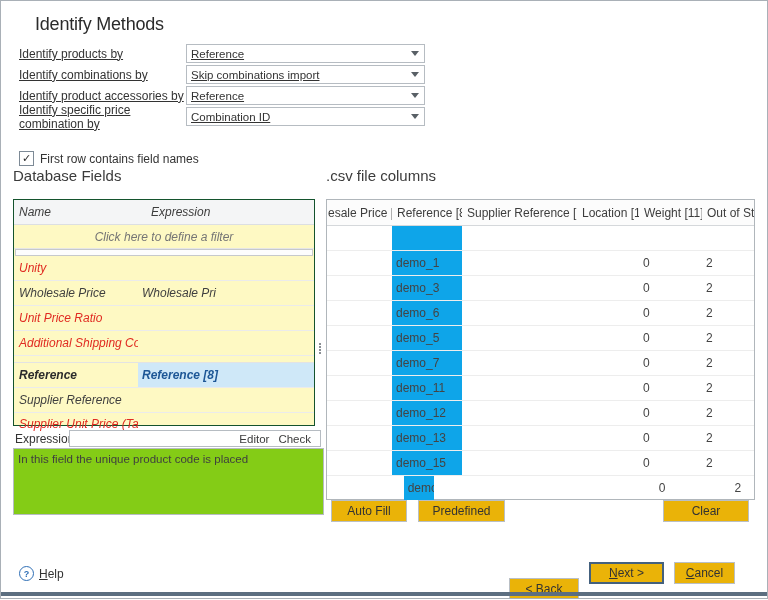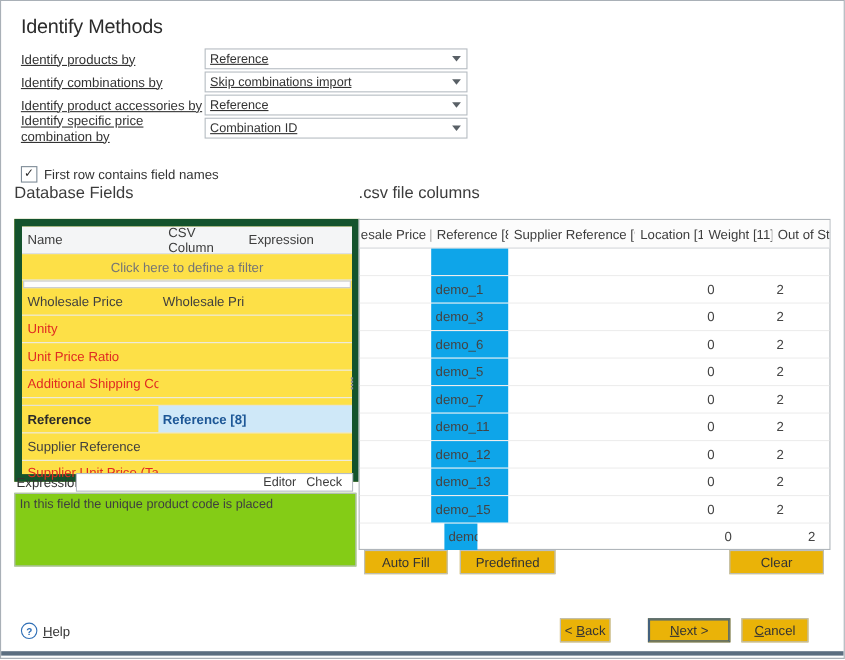--- a/index.html
+++ b/index.html
@@ -1,20 +1,20 @@
 <!DOCTYPE html>
 <html><head>
 <meta charset="utf-8">
 <style>
   html,body{margin:0;padding:0;background:#fff;}
   .window{position:relative;width:766px;height:597px;border:1px solid #a9b0b7;border-right-width:2px;
           background:#fff;font-family:"Liberation Sans","DejaVu Sans",sans-serif;color:#333;overflow:hidden;}
   .bottom-bar{position:absolute;left:0;right:0;bottom:2px;height:4px;background:#5c6e80;}
 
-  .page-title{position:absolute;left:18px;top:13px;font-size:18px;color:#2b2b2b;letter-spacing:-0.2px;}
+  .page-title{position:absolute;left:34px;top:13px;font-size:18px;color:#2b2b2b;letter-spacing:-0.2px;}
 
   
   .id-form{position:absolute;left:18px;top:44px;}
   .id-row{display:flex;align-items:center;height:17px;margin-bottom:4px;text-decoration:underline;}
   .id-label{width:167px;font-size:12px;color:#333;}
   .combo{position:relative;width:237px;height:17px;border:1px solid #b6bcc2;background:#fff;
          display:flex;align-items:center;}
   .combo-val{font-size:11.5px;color:#333;padding-left:4px;white-space:nowrap;}
   .combo-arrow{position:absolute;right:5px;top:6px;width:0;height:0;
          border-left:4px solid transparent;border-right:4px solid transparent;border-top:5px solid #596066;}
@@ -23,21 +23,21 @@
   .cb-row{position:absolute;left:18px;top:150px;display:flex;align-items:center;}
   .cb-box{width:13px;height:13px;border:1px solid #7d8a96;background:#fff;display:flex;
           align-items:center;justify-content:center;font-size:11px;font-weight:bold;color:#2b2b2b;line-height:11px;}
   .cb-label{margin-left:6px;font-size:12px;color:#333;}
 
   .section-heading{position:absolute;font-size:15px;color:#3b3b3b;}
   .h-db{left:12px;top:166px;}
   .h-csv{left:325px;top:166px;}
 
   
-  .left-grid{position:absolute;left:12px;top:198px;width:300px;height:225px;border:7px solid #14532d;background:#fde047;font-size:12px;}
+  .left-grid{position:absolute;left:12px;top:198px;width:300px;height:225px;border:1px solid #14532d;background:#fef9c3;font-size:12px;font-style:italic;}
   .lg-header{display:flex;height:24px;align-items:center;background:#f4f5f6;border-bottom:1px solid #dcdfe2;color:#3d3d3d;}
   .lg-h-name{width:123px;padding-left:5px;}
   .lg-h-csv{width:64px;padding-left:5px;}
   .lg-h-expr{flex:1;padding-left:9px;}
   .lg-filter{height:23px;display:flex;align-items:center;justify-content:center;color:#757575;border-bottom:1px solid #e6e6e6;}
   .lg-hscroll{height:5px;margin:0 1px;border:1px solid #c6c9cc;background:#fdfdfd;}
   .lg-row{display:flex;height:24px;align-items:center;border-bottom:1px solid #ebebeb;color:#3f3f3f;}
   .lg-row:last-child{height:21px;border-bottom:none;}
   .cell-name{width:119px;padding-left:5px;white-space:nowrap;overflow:hidden;}
   .cell-csv{flex:1;align-self:stretch;display:flex;align-items:center;padding-left:4px;white-space:nowrap;overflow:hidden;}
@@ -75,21 +75,21 @@
   .expr-btn{font-size:11.5px;color:#3c3c3c;margin-right:9px;cursor:default;}
   .desc-box{position:absolute;left:12px;top:447px;width:301px;height:59px;border:1px solid #b6bcc2;background:#84cc16;
             font-size:11.5px;color:#3f3f3f;padding:3px 4px;line-height:14px;}
 
   
   .btn{position:absolute;height:22px;background:#eab308;border:1px solid #b9bfc5;color:#333;font-size:12px;
        display:flex;align-items:center;justify-content:center;box-sizing:border-box;}
   .btn-autofill{left:330px;top:499px;width:76px;}
   .btn-predefined{left:417px;top:499px;width:87px;}
   .btn-clear{left:662px;top:499px;width:86px;}
-  .btn-back{left:508px;top:561px;width:46px;}
+  .btn-back{left:508px;top:577px;width:70px;}
   .btn-next{left:588px;top:561px;width:75px;border:1px solid #44617e;box-shadow:inset 0 0 0 1px #44617e;}
   .btn-cancel{left:673px;top:561px;width:61px;}
   .accel{text-decoration:underline;}
 
   
   .help{position:absolute;left:18px;top:565px;display:flex;align-items:center;font-size:12px;color:#333;}
   .help-icon{width:13px;height:13px;border-radius:50%;border:1px solid #2f6fb6;color:#2f6fb6;font-size:9px;font-weight:bold;
              display:flex;align-items:center;justify-content:center;margin-right:5px;}
 </style>
 </head>
@@ -136,33 +136,32 @@
     </div>
     <span class="cb-label">First row contains field names</span>
   </div>
 
   <div class="section-heading h-db">Database Fields</div>
   <div class="section-heading h-csv">.csv file columns</div>
 
   <div class="left-grid">
     <div class="lg-header">
       <span class="lg-h-name">Name</span>
-      <span class="lg-h-csv">CSV Column</span>
       <span class="lg-h-expr">Expression</span>
     </div>
     <div class="lg-filter">Click here to define a filter</div>
     <div class="lg-hscroll"></div>
     <div>
+        <div class="lg-row red">
+          <span class="cell-name">Unity</span>
+          <span class="cell-csv"></span>
+        </div>
         <div class="lg-row normal">
           <span class="cell-name">Wholesale Price</span>
           <span class="cell-csv">Wholesale Pri</span>
-        </div>
-        <div class="lg-row red">
-          <span class="cell-name">Unity</span>
-          <span class="cell-csv"></span>
         </div>
         <div class="lg-row red">
           <span class="cell-name">Unit Price Ratio</span>
           <span class="cell-csv"></span>
         </div>
         <div class="lg-row red">
           <span class="cell-name">Additional Shipping Cost</span>
           <span class="cell-csv"></span>
         </div>
         <div class="lg-sep"></div>

